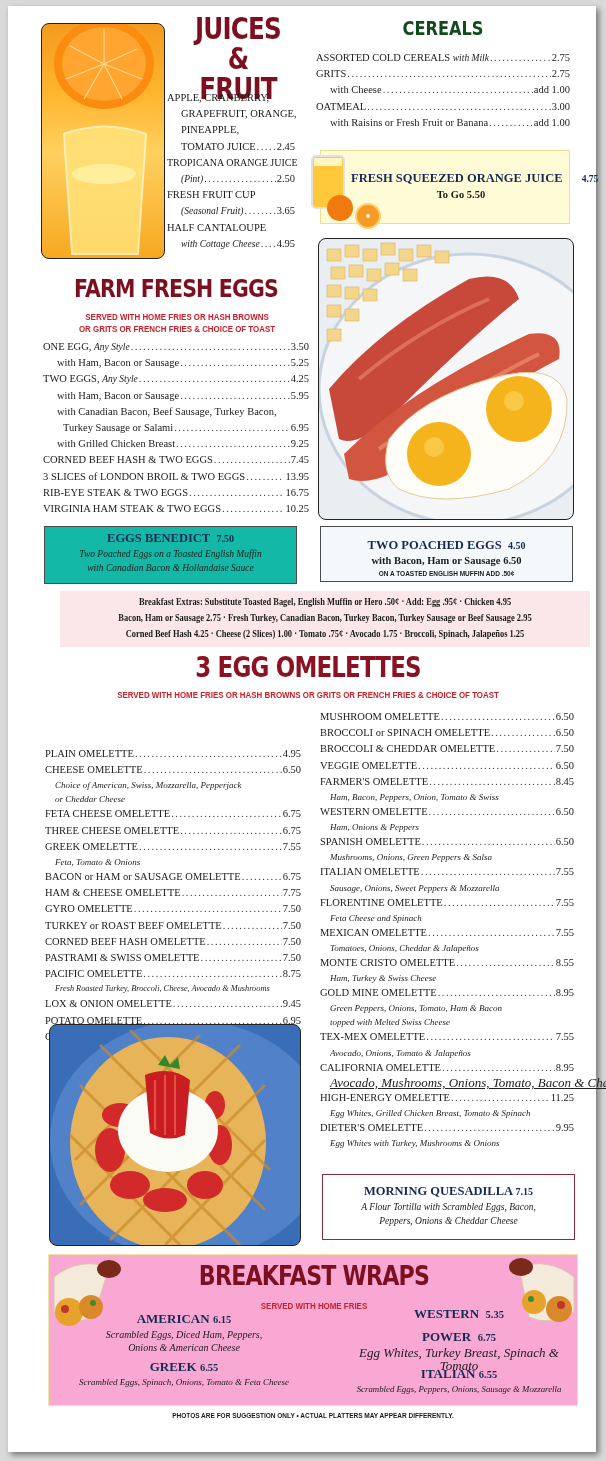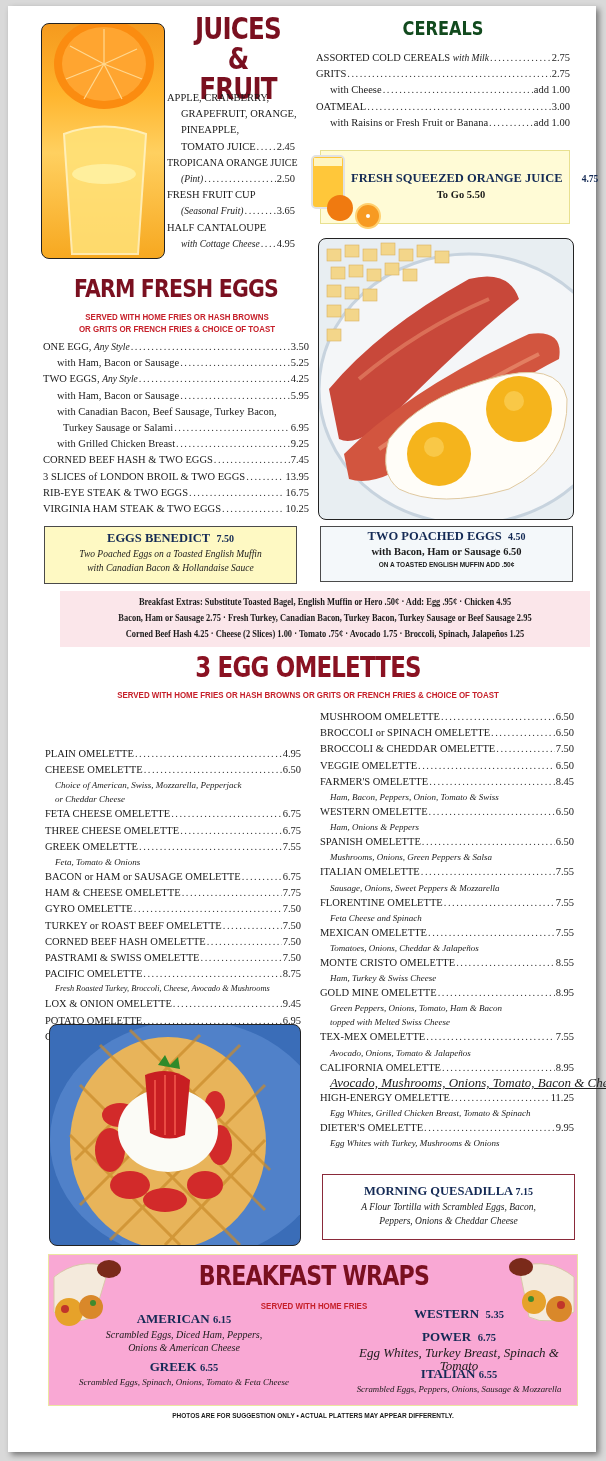--- a/index.html
+++ b/index.html
@@ -229,27 +229,27 @@
       <path d="M40 140 Q100 90 170 60" stroke="#e88a6a" stroke-width="4" fill="none" opacity="0.6"></path>
       <path d="M60 210 Q130 160 220 115" stroke="#ef9a78" stroke-width="4" fill="none" opacity="0.6"></path>
       <path d="M70 200 Q100 160 170 140 Q240 120 248 160 Q250 220 190 250 Q120 270 80 250 Q60 235 70 200 Z" fill="#fffdf8" stroke="#e0c9a0" stroke-width="1"></path>
       <circle cx="120" cy="215" r="32" fill="#f5b41c"></circle>
         <circle cx="115" cy="208" r="10" fill="#fbd05a" opacity="0.7"></circle>
       <circle cx="200" cy="170" r="33" fill="#f5b41c"></circle>
         <circle cx="195" cy="162" r="10" fill="#fbd05a" opacity="0.7"></circle>
     </svg>
   </div>
 
-  <div class="abs box" style="left:36px;top:520px;width:253px;height:58px;background:#fef9c3;padding-top:3px;">
+  <div class="abs box" style="left:36px;top:520px;width:253px;height:58px;background:#14b8a6;padding-top:3px;">
     <div class="bt"><span>EGGS BENEDICT</span>&nbsp; <span class="p">7.50</span></div>
     <div class="bd">Two Poached Eggs on a Toasted English Muffin</div>
     <div class="bd">with Canadian Bacon &amp; Hollandaise Sauce</div>
   </div>
 
-  <div class="abs box" style="left:312px;top:520px;width:253px;height:56px;background:#f4f8fa;padding-top:1px;">
+  <div class="abs box" style="left:312px;top:520px;width:253px;height:56px;background:#f4f8fa;padding-top:10px;">
     <div class="bt"><span>TWO POACHED EGGS</span>&nbsp; <span class="p">4.50</span></div>
     <div style="font-weight:bold;font-size:10.5px;line-height:14px;">with Bacon, Ham or Sausage  6.50</div>
     <div style="font-family:'Liberation Sans',sans-serif;font-weight:bold;font-size:6.5px;line-height:11px;">ON A TOASTED ENGLISH MUFFIN ADD .50¢</div>
   </div>
 
   <div class="abs" style="left:52px;top:585px;width:530px;height:56px;background:#fbe6ea;text-align:center;font-weight:bold;font-size:9.4px;line-height:16px;padding-top:3px;white-space:nowrap;">
     <div style="transform:scaleX(0.9);">Breakfast Extras:  Substitute Toasted Bagel, English Muffin or Hero .50¢  · Add: Egg .95¢ · Chicken 4.95</div>
     <div style="transform:scaleX(0.9);">Bacon, Ham or Sausage 2.75 · Fresh Turkey, Canadian Bacon, Turkey Bacon, Turkey Sausage or Beef Sausage 2.95</div>
     <div style="transform:scaleX(0.9);">Corned Beef Hash 4.25 · Cheese (2 Slices) 1.00 · Tomato .75¢ · Avocado 1.75  ·  Broccoli, Spinach, Jalapeños 1.25</div>
   </div>

